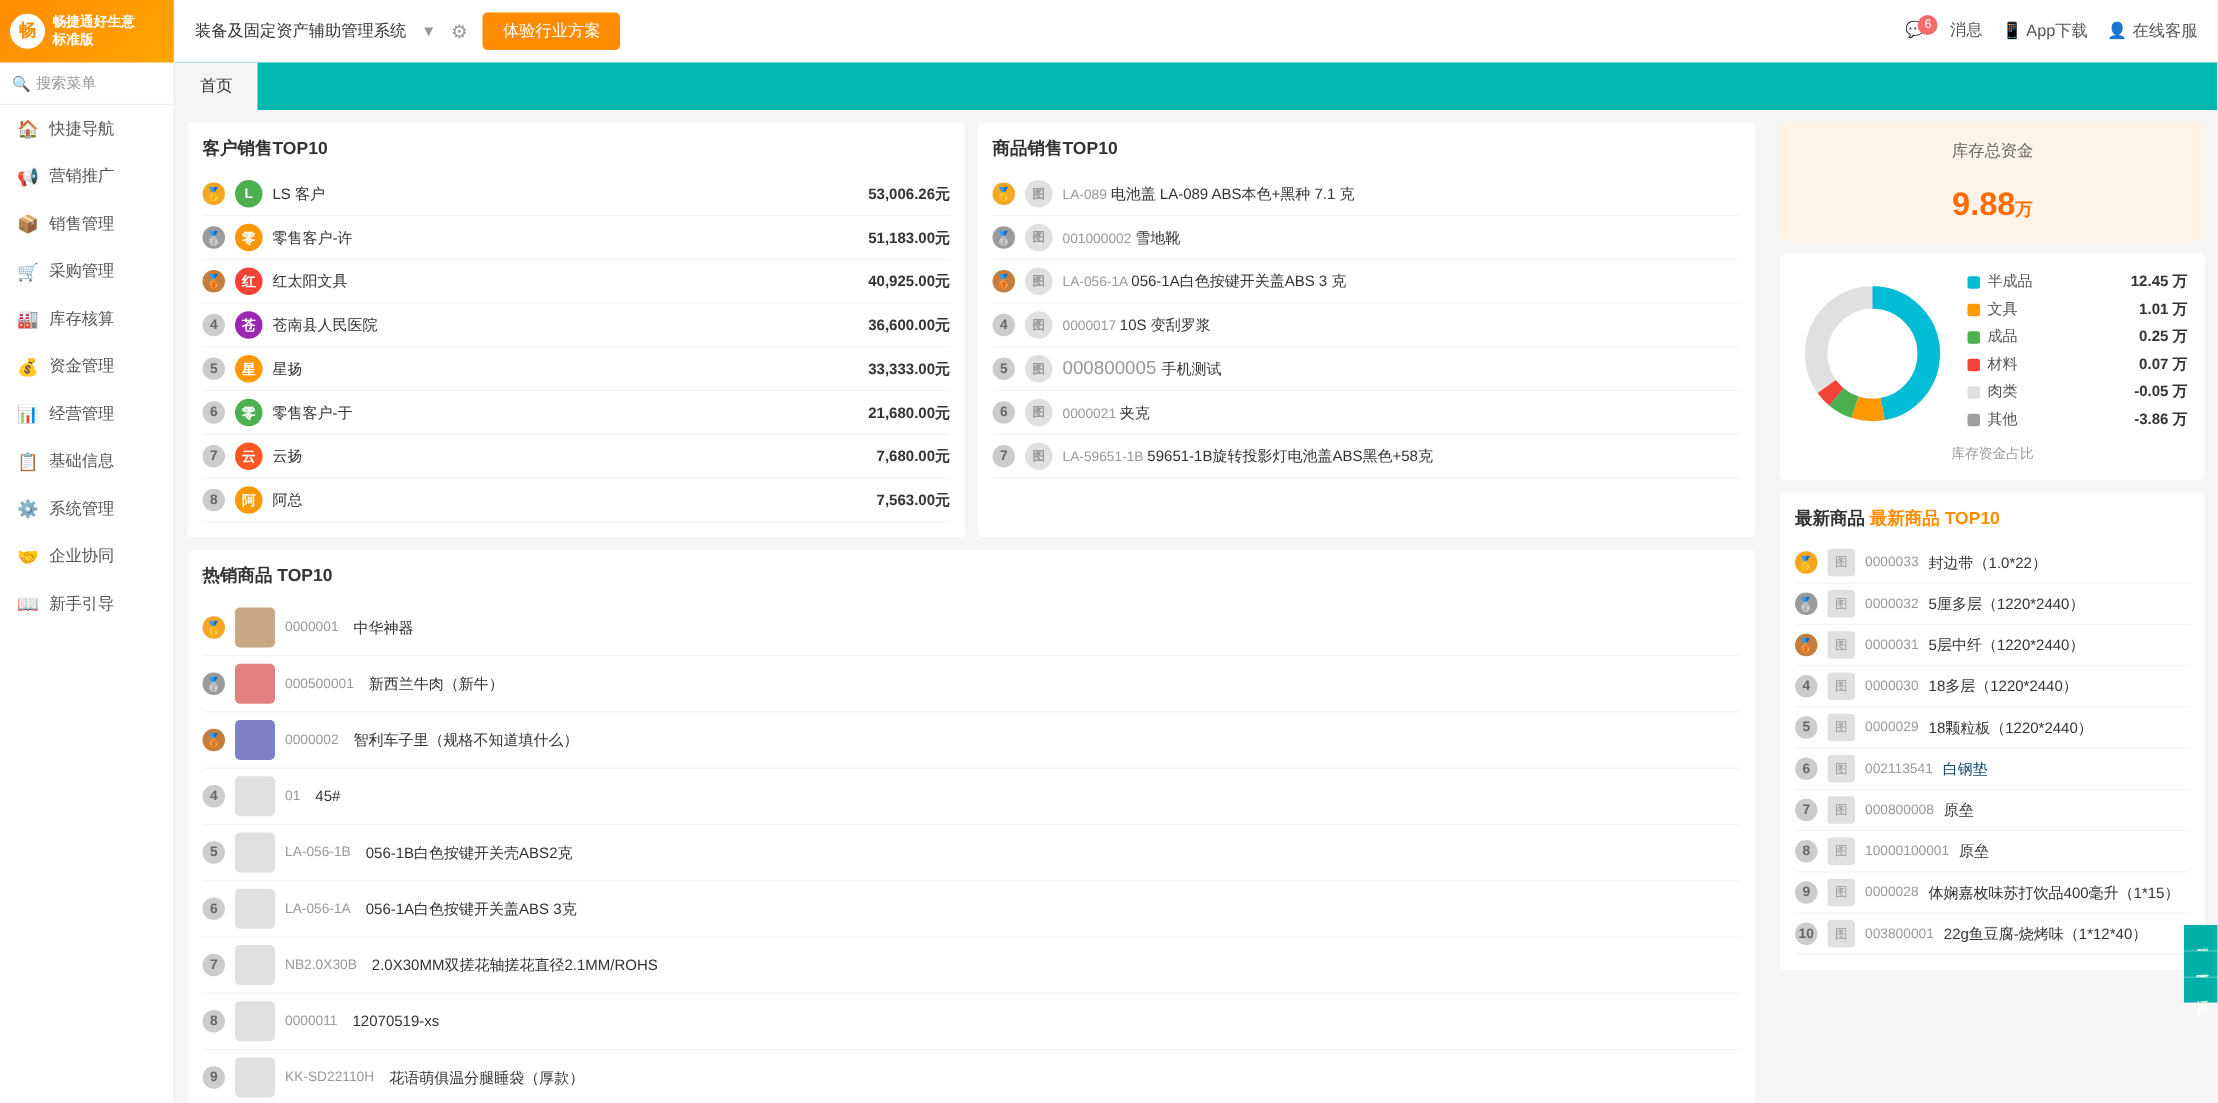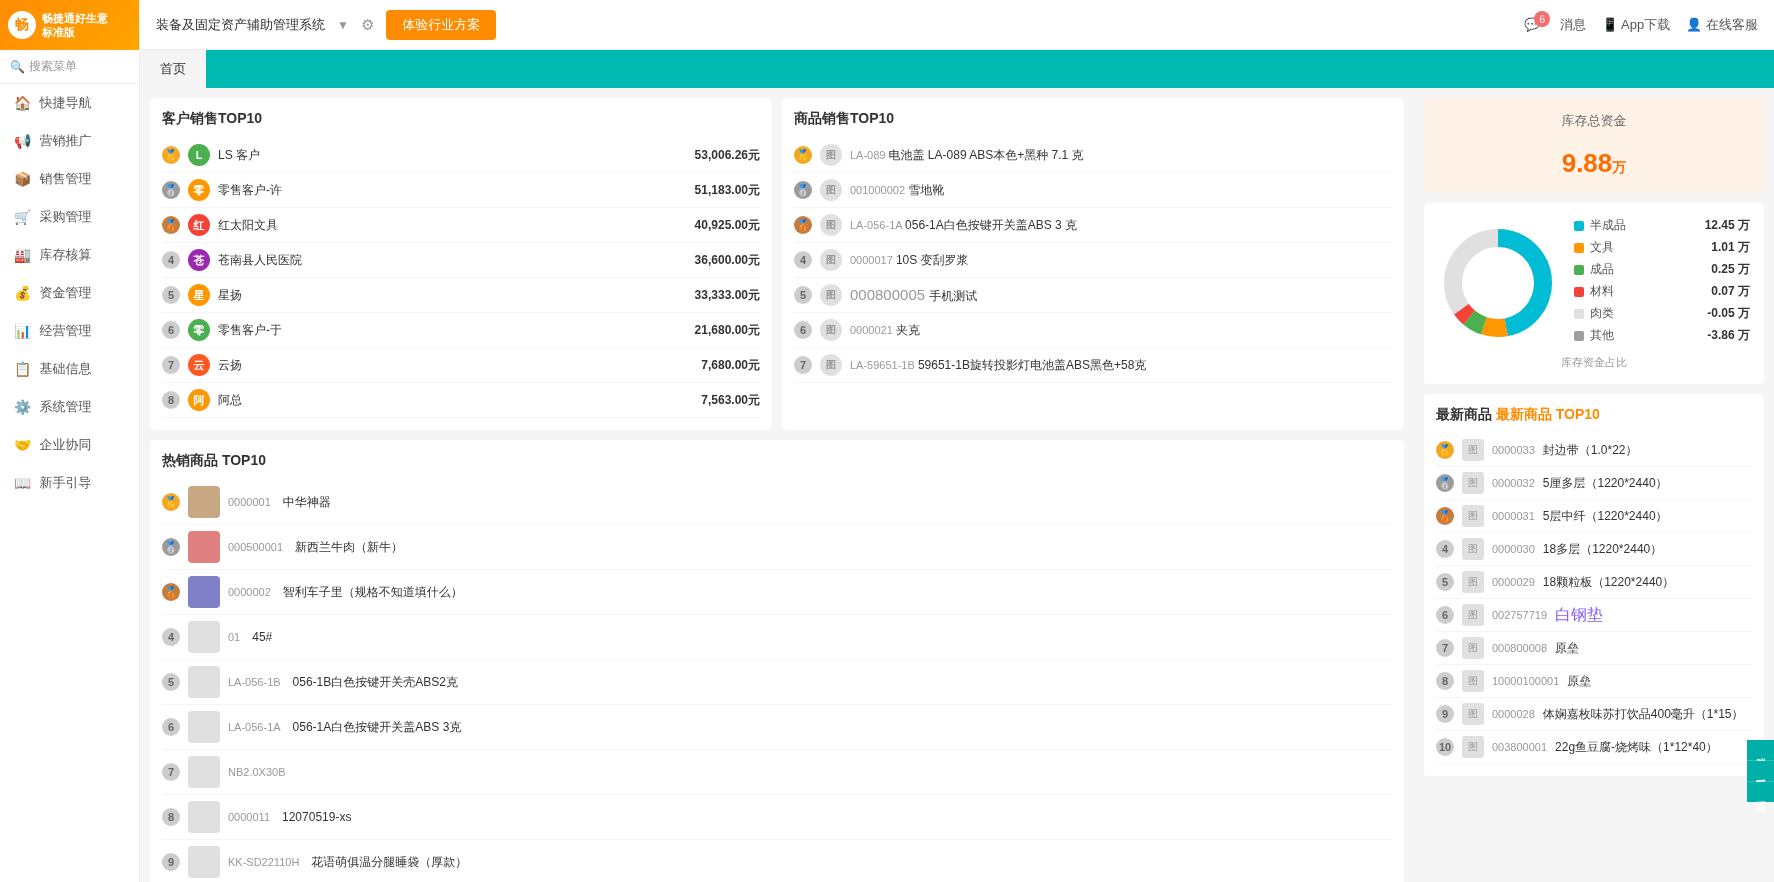--- a/index.html
+++ b/index.html
@@ -552,20 +552,21 @@
           <li class="hot-item">
             <span class="rank-num normal">6</span>
             <div class="hot-thumb"></div>
             <span class="hot-code">LA-056-1A</span>
             <span class="hot-name">056-1A白色按键开关盖ABS 3克</span>
           </li>
           <li class="hot-item">
             <span class="rank-num normal">7</span>
             <div class="hot-thumb"></div>
             <span class="hot-code">NB2.0X30B</span>
+            <span class="hot-name">2.0X30MM双搓花轴搓花直径2.1MM/ROHS</span>
           </li>
           <li class="hot-item">
             <span class="rank-num normal">8</span>
             <div class="hot-thumb"></div>
             <span class="hot-code">0000011</span>
             <span class="hot-name">12070519-xs</span>
           </li>
           <li class="hot-item">
             <span class="rank-num normal">9</span>
             <div class="hot-thumb"></div>
@@ -669,22 +670,22 @@
           </li>
           <li class="new-product-item">
             <span class="np-rank" style="background:#ccc;color:#666">5</span>
             <span style="background:#e0e0e0;width:22px;height:22px;display:inline-flex;align-items:center;justify-content:center;font-size:10px;color:#999;border-radius:3px;flex-shrink:0">图</span>
             <span style="color:#999;font-size:11px">0000029</span>
             <span style="font-size:12px;color:#333">18颗粒板（1220*2440）</span>
           </li>
           <li class="new-product-item">
             <span class="np-rank" style="background:#ccc;color:#666">6</span>
             <span style="background:#e0e0e0;width:22px;height:22px;display:inline-flex;align-items:center;justify-content:center;font-size:10px;color:#999;border-radius:3px;flex-shrink:0">图</span>
-            <span style="color:#999;font-size:11px">002757719</span>
-            <span style="font-size:16px;color:#8b5cf6">白钢垫</span>
+            <span style="color:#999;font-size:11px">002113541</span>
+            <span style="font-size:12px;color:#0c4a6e">白钢垫</span>
           </li>
           <li class="new-product-item">
             <span class="np-rank" style="background:#ccc;color:#666">7</span>
             <span style="background:#e0e0e0;width:22px;height:22px;display:inline-flex;align-items:center;justify-content:center;font-size:10px;color:#999;border-radius:3px;flex-shrink:0">图</span>
             <span style="color:#999;font-size:11px">000800008</span>
             <span style="font-size:12px;color:#333">原垒</span>
           </li>
           <li class="new-product-item">
             <span class="np-rank" style="background:#ccc;color:#666">8</span>
             <span style="background:#e0e0e0;width:22px;height:22px;display:inline-flex;align-items:center;justify-content:center;font-size:10px;color:#999;border-radius:3px;flex-shrink:0">图</span>

